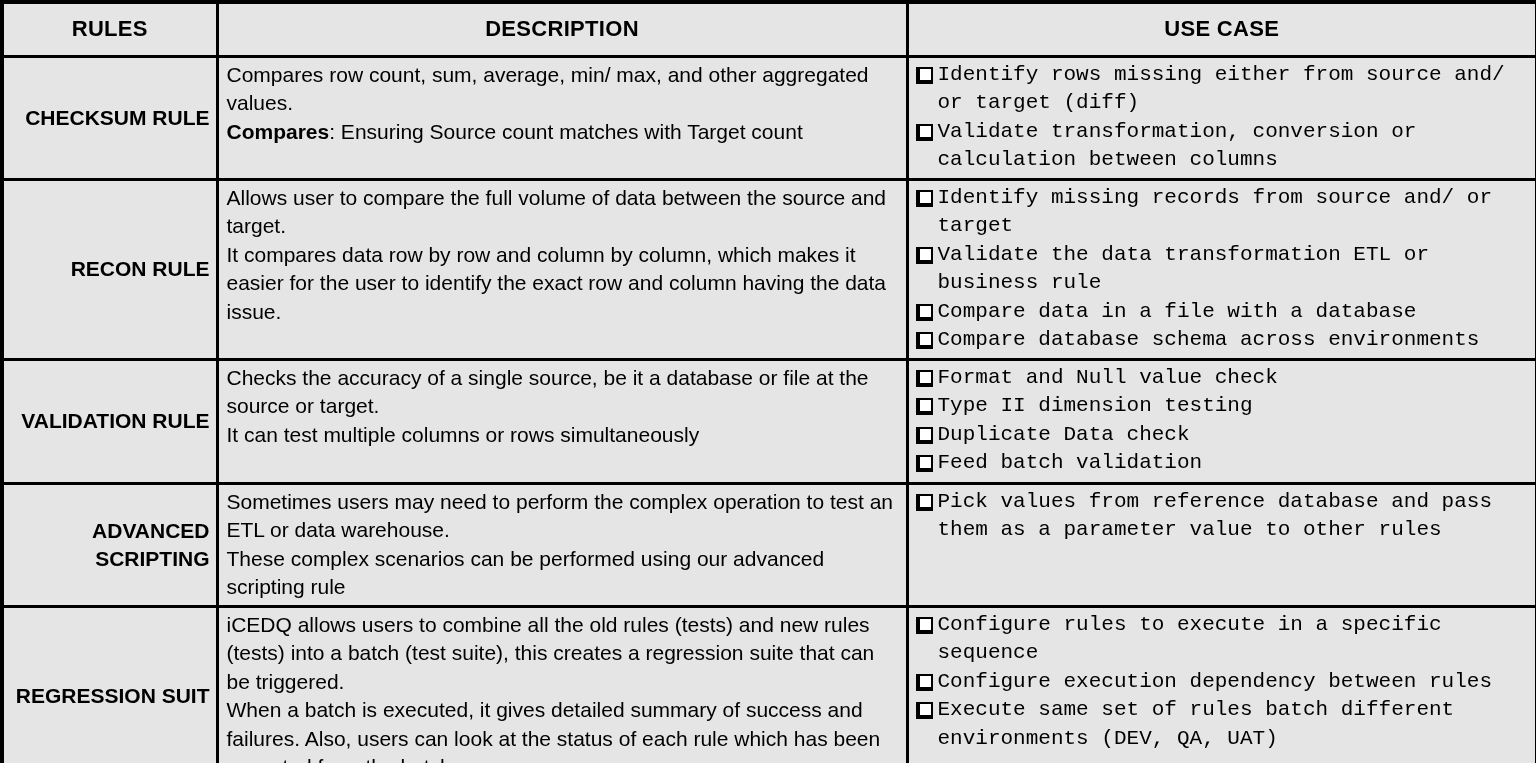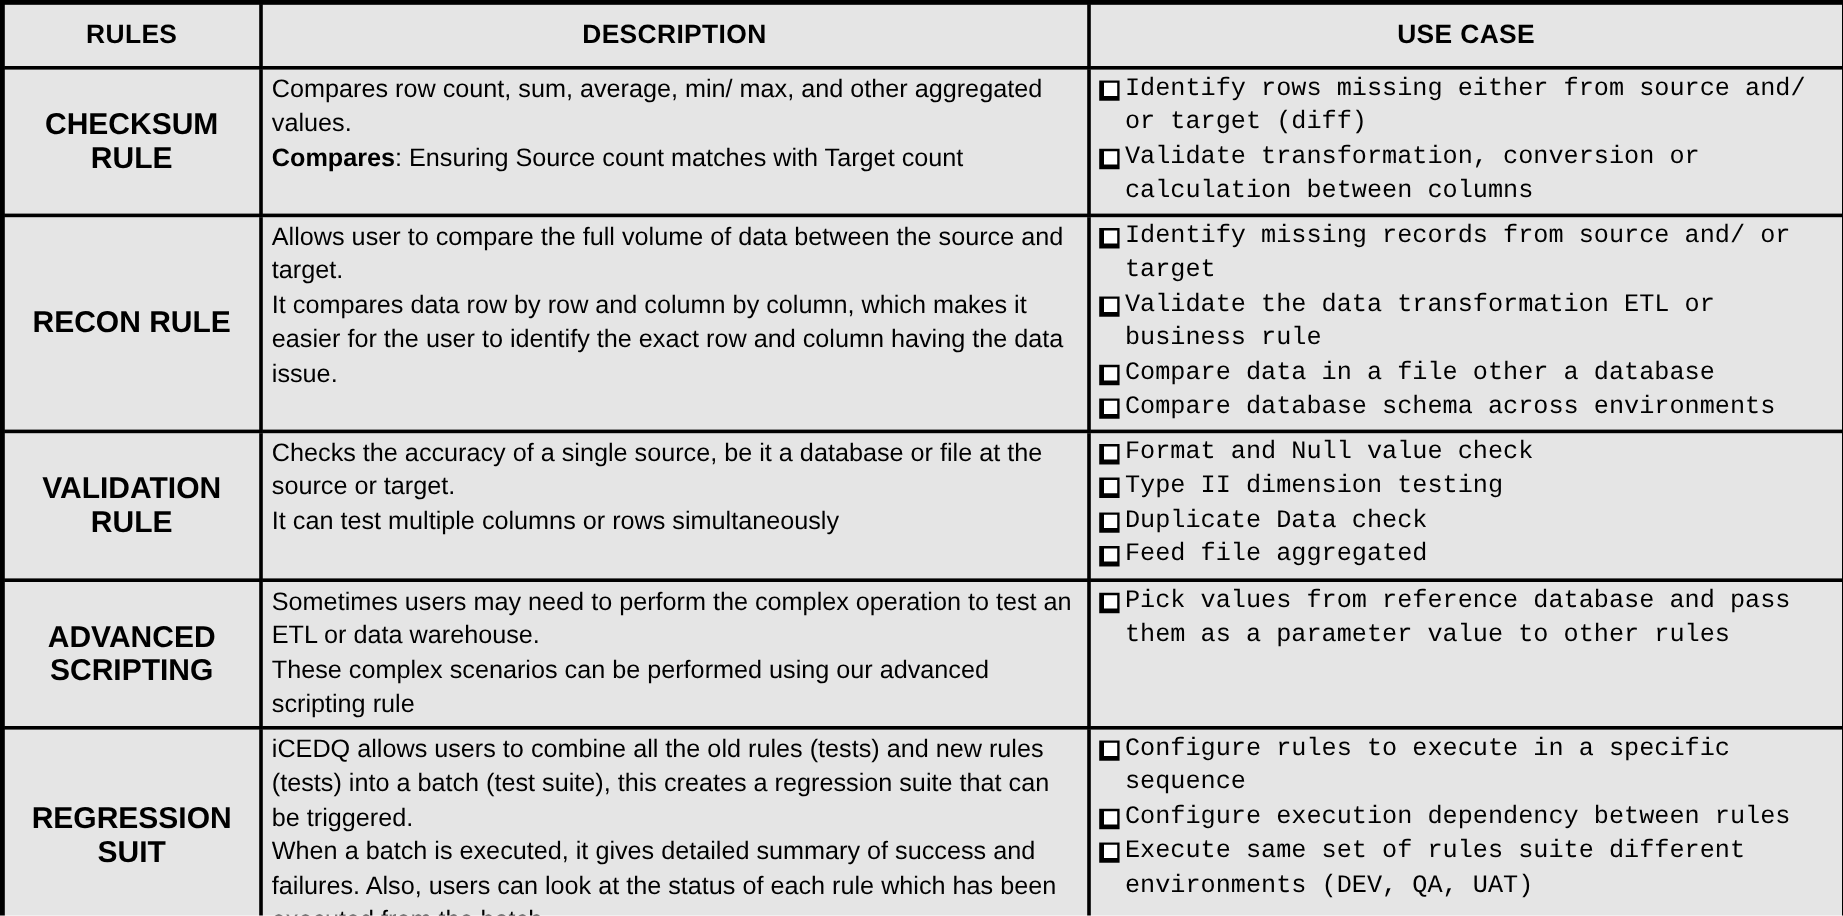--- a/index.html
+++ b/index.html
@@ -38,23 +38,23 @@
   thead th {
     height: 54px;
     font-size: 22px;
     font-weight: bold;
     text-align: center;
     vertical-align: middle;
     letter-spacing: 0.3px;
     padding: 2px 4px;
   }
   td.rule-cell {
-    font-size: 25px;
+    font-size: 21px;
     font-weight: bold;
-    text-align: center;
+    text-align: right;
     vertical-align: middle;
     padding: 4px 6px;
     line-height: 28px;
   }
   td.desc-cell {
     font-size: 21px;
     vertical-align: top;
     padding: 3px 8px 3px 8px;
     line-height: 28.5px;
   }
@@ -129,21 +129,21 @@
             <div class="uc-item">
               <span class="cb"></span>
               <span class="uc-text">Identify missing records from source and/ or target</span>
             </div>
             <div class="uc-item">
               <span class="cb"></span>
               <span class="uc-text">Validate the data transformation ETL or business rule</span>
             </div>
             <div class="uc-item">
               <span class="cb"></span>
-              <span class="uc-text">Compare data in a file other a database</span>
+              <span class="uc-text">Compare data in a file with a database</span>
             </div>
             <div class="uc-item">
               <span class="cb"></span>
               <span class="uc-text">Compare database schema across environments</span>
             </div>
           </td>
         </tr>
         <tr style="height: 124px;">
           <td class="rule-cell">VALIDATION RULE</td>
           <td class="desc-cell">
@@ -158,21 +158,21 @@
             <div class="uc-item">
               <span class="cb"></span>
               <span class="uc-text">Type II dimension testing</span>
             </div>
             <div class="uc-item">
               <span class="cb"></span>
               <span class="uc-text">Duplicate Data check</span>
             </div>
             <div class="uc-item">
               <span class="cb"></span>
-              <span class="uc-text">Feed file aggregated</span>
+              <span class="uc-text">Feed batch validation</span>
             </div>
           </td>
         </tr>
         <tr style="height: 120px;">
           <td class="rule-cell">ADVANCED SCRIPTING</td>
           <td class="desc-cell">
             <div class="para">Sometimes users may need to perform the complex operation to test an ETL or data warehouse.</div>
             <div class="para">These complex scenarios can be performed using our advanced scripting rule</div>
           </td>
           <td class="use-cell">
@@ -192,19 +192,19 @@
             <div class="uc-item">
               <span class="cb"></span>
               <span class="uc-text">Configure rules to execute in a specific sequence</span>
             </div>
             <div class="uc-item">
               <span class="cb"></span>
               <span class="uc-text">Configure execution dependency between rules</span>
             </div>
             <div class="uc-item">
               <span class="cb"></span>
-              <span class="uc-text">Execute same set of rules suite different environments (DEV, QA, UAT)</span>
+              <span class="uc-text">Execute same set of rules batch different environments (DEV, QA, UAT)</span>
             </div>
           </td>
         </tr>
       </tbody>
   </table>
 </div>
 
 </body></html>

